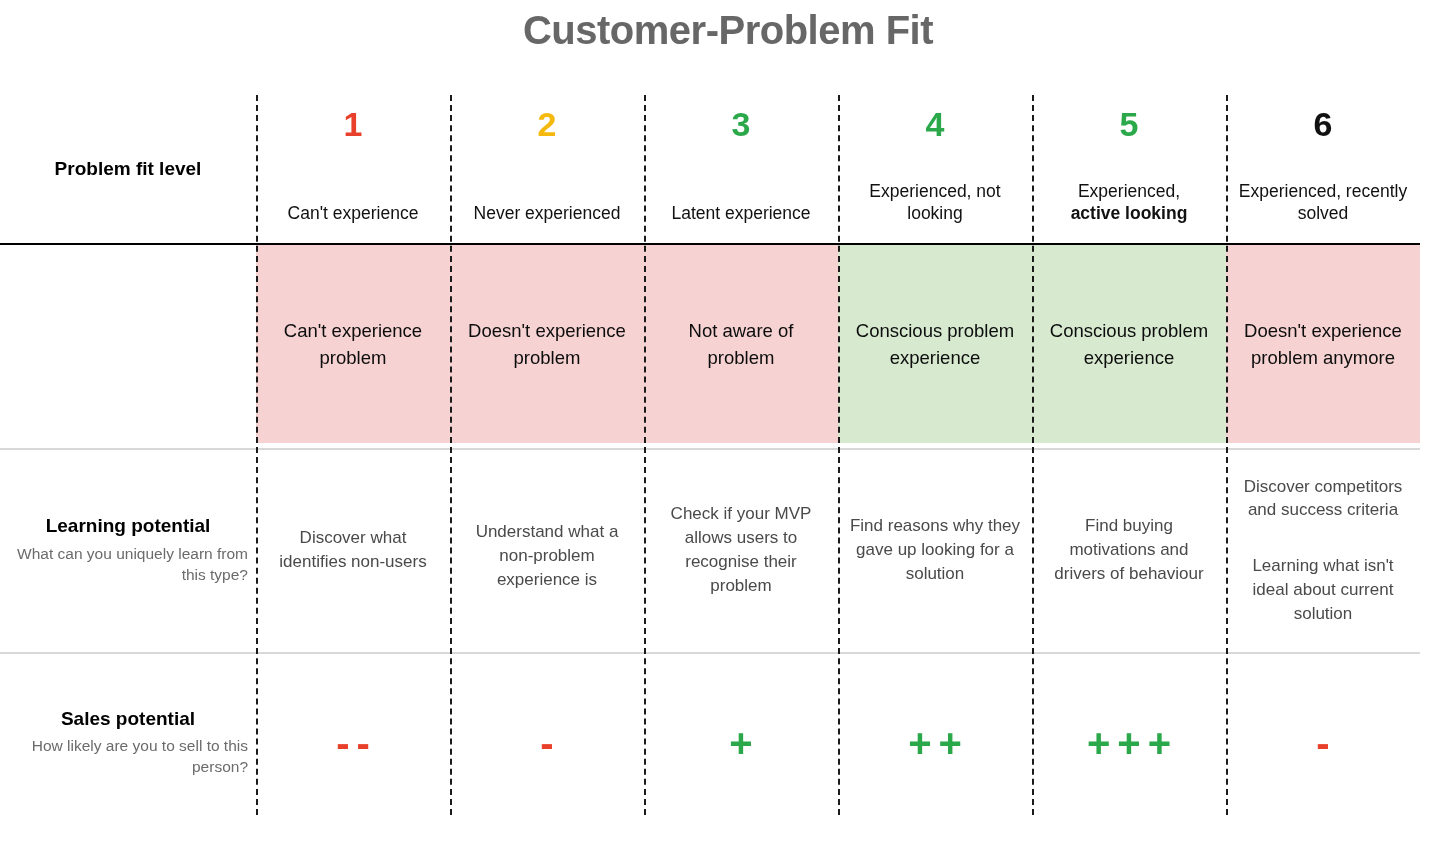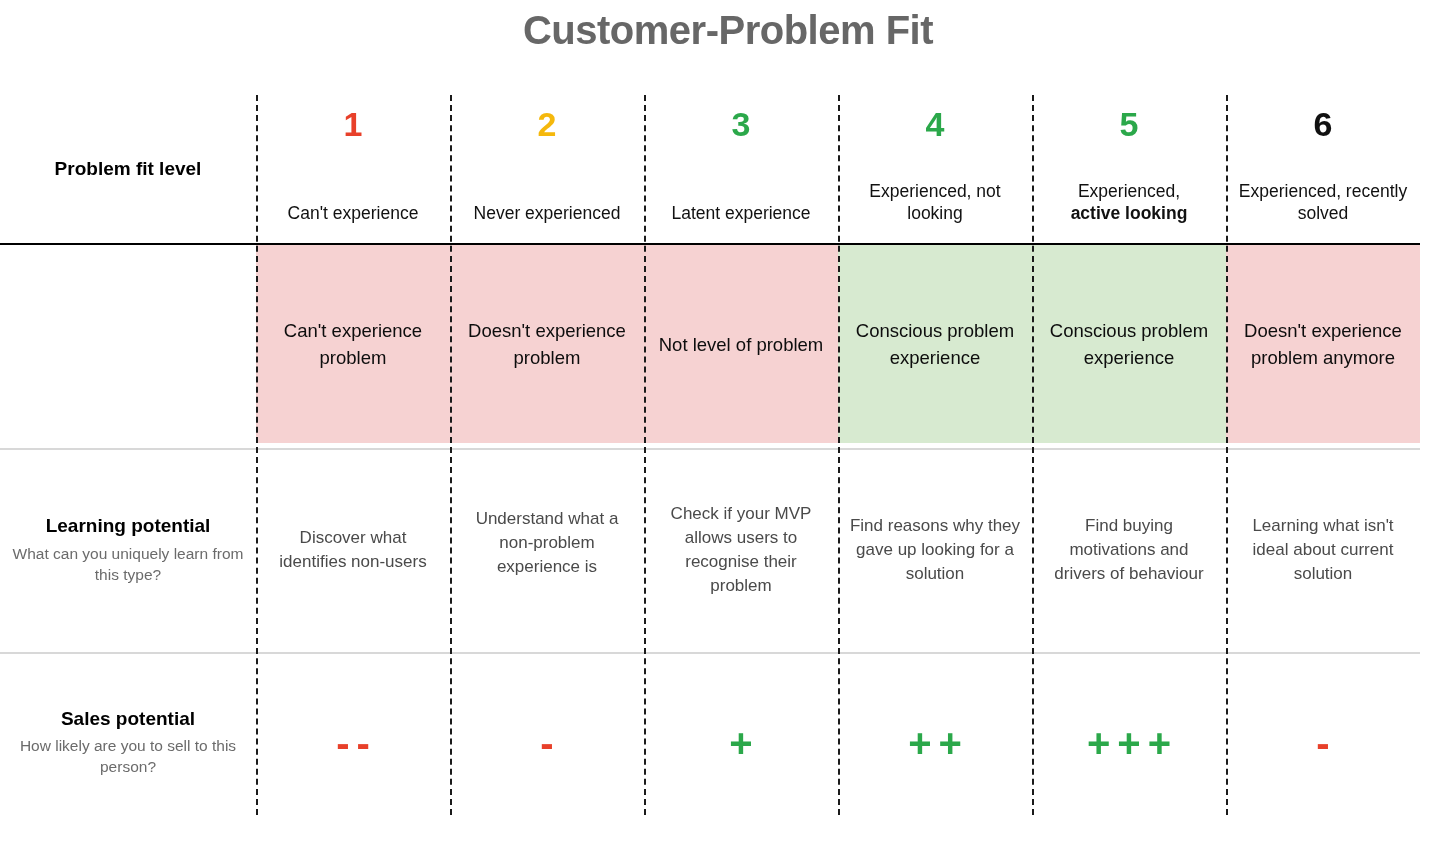--- a/index.html
+++ b/index.html
@@ -105,21 +105,21 @@
 
   
   .rowlabel {
     position: absolute;
     left: 0;
     width: 256px;
     display: flex;
     flex-direction: column;
     justify-content: center;
     align-items: center;
-    text-align: center;
+    text-align: right;
     padding: 0 8px;
     box-sizing: border-box;
   }
   .rowlabel .rl-title {
     font-size: 19px;
     font-weight: bold;
     color: #000000;
     line-height: 1.3;
   }
   .rowlabel .rl-sub {
@@ -240,37 +240,37 @@
     </div>
 
     <div id="body-cells">
         <div class="cell" style="left: 256px; top: 150px; height: 200px;">
           <div class="cell-exp">Can't experience problem</div>
         </div>
         <div class="cell" style="left: 450px; top: 150px; height: 200px;">
           <div class="cell-exp">Doesn't experience problem</div>
         </div>
         <div class="cell" style="left: 644px; top: 150px; height: 200px;">
-          <div class="cell-exp">Not level of problem</div>
+          <div class="cell-exp">Not aware of problem</div>
         </div>
         <div class="cell" style="left: 838px; top: 150px; height: 200px;">
           <div class="cell-exp">Conscious problem experience</div>
         </div>
         <div class="cell" style="left: 1032px; top: 150px; height: 200px;">
           <div class="cell-exp">Conscious problem experience</div>
         </div>
         <div class="cell" style="left: 1226px; top: 150px; height: 200px;">
           <div class="cell-exp">Doesn't experience problem anymore</div>
         </div>
         <div class="cell" style="left: 256px; top: 355px; height: 200px;">
           <div class="cell-learn">
             <div class="para">Discover what identifies non-users</div>
           </div>
         </div>
-        <div class="cell" style="left: 450px; top: 348px; height: 200px;">
+        <div class="cell" style="left: 450px; top: 361px; height: 200px;">
           <div class="cell-learn">
             <div class="para">Understand what a non-problem experience is</div>
           </div>
         </div>
         <div class="cell" style="left: 644px; top: 355px; height: 200px;">
           <div class="cell-learn">
             <div class="para">Check if your MVP allows users to recognise their problem</div>
           </div>
         </div>
         <div class="cell" style="left: 838px; top: 355px; height: 200px;">
@@ -278,20 +278,21 @@
             <div class="para">Find reasons why they gave up looking for a solution</div>
           </div>
         </div>
         <div class="cell" style="left: 1032px; top: 355px; height: 200px;">
           <div class="cell-learn">
             <div class="para">Find buying motivations and drivers of behaviour</div>
           </div>
         </div>
         <div class="cell" style="left: 1226px; top: 355px; height: 200px;">
           <div class="cell-learn">
+            <div class="para">Discover competitors and success criteria</div>
             <div class="para">Learning what isn't ideal about current solution</div>
           </div>
         </div>
         <div class="cell" style="left: 256px; top: 560px; height: 175px;">
           <div class="symbols">
             <span class="sym minus">-</span>
             <span class="sym minus">-</span>
           </div>
         </div>
         <div class="cell" style="left: 450px; top: 560px; height: 175px;">

